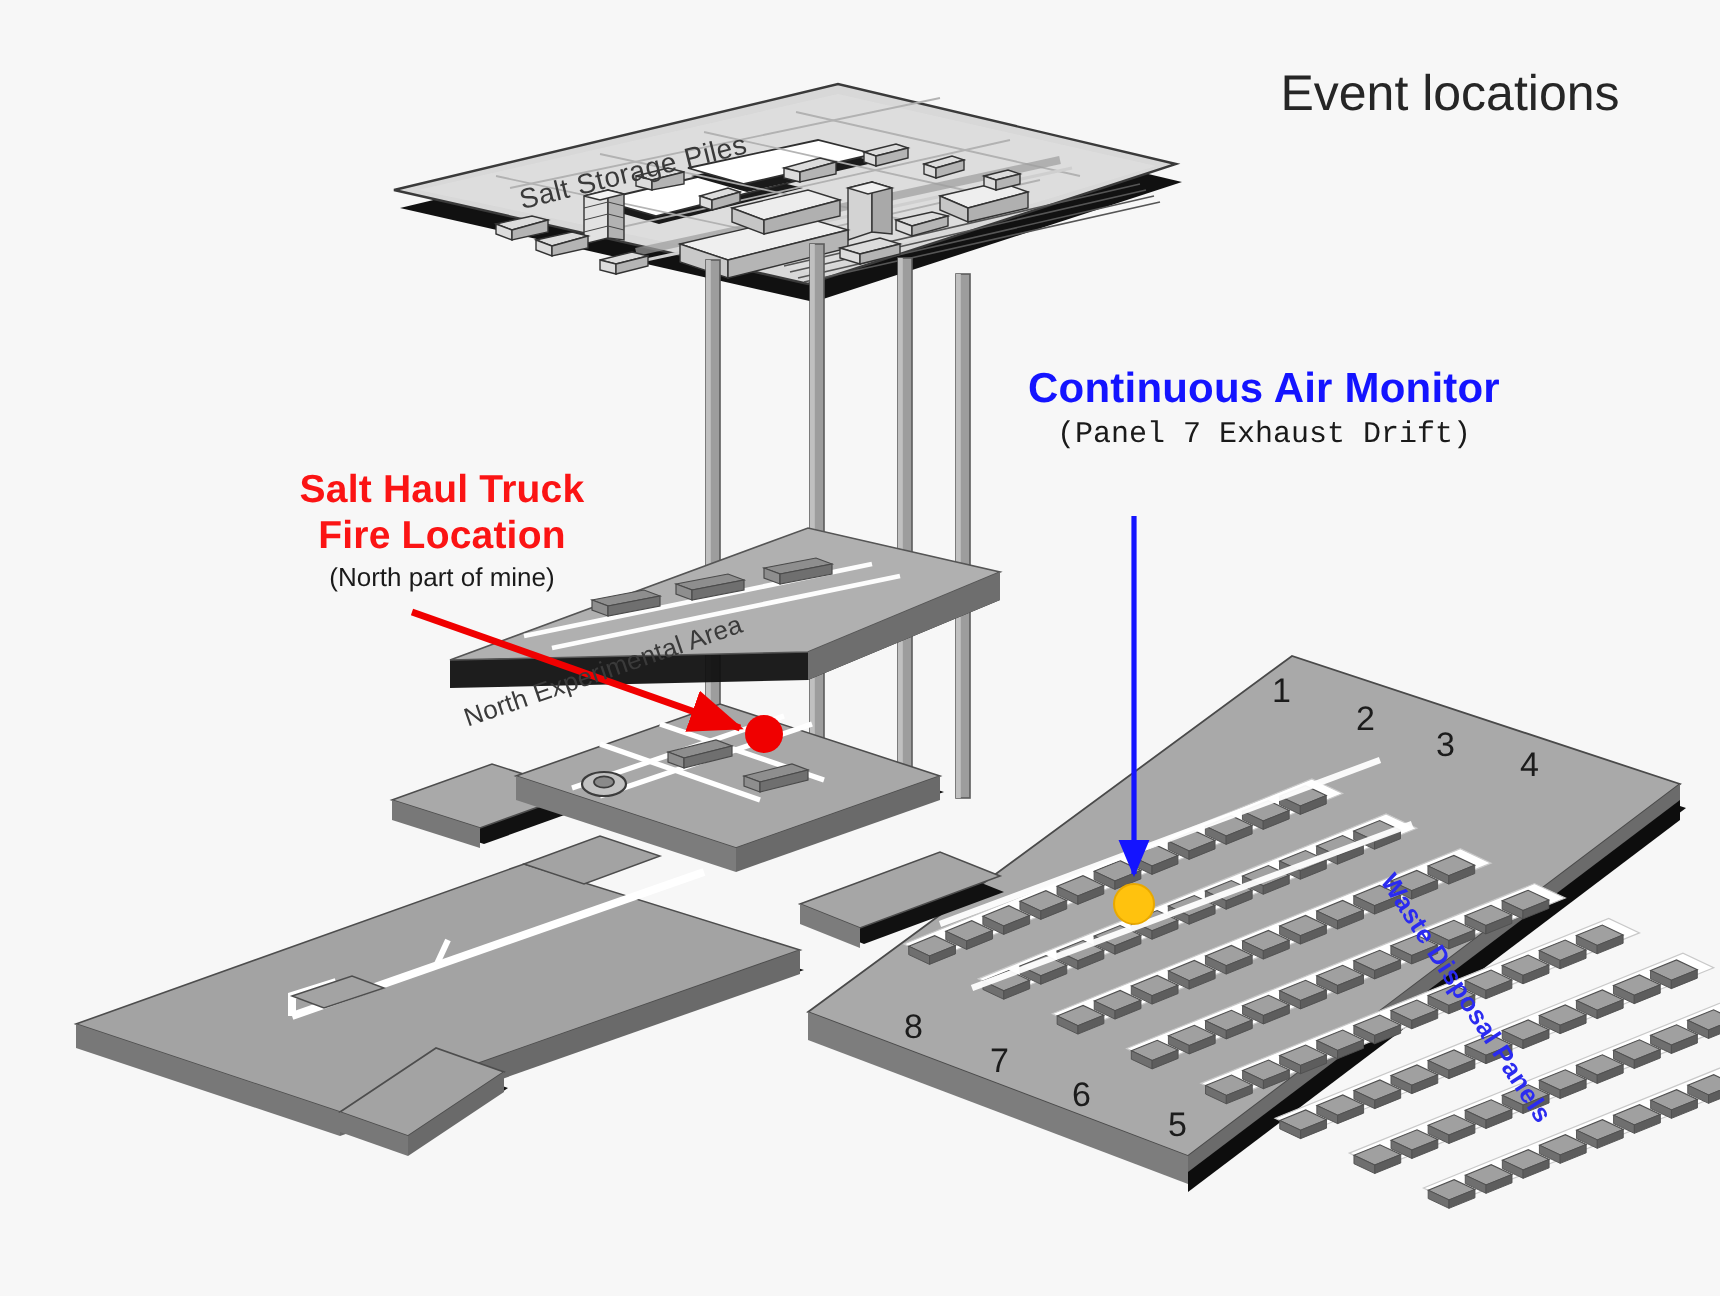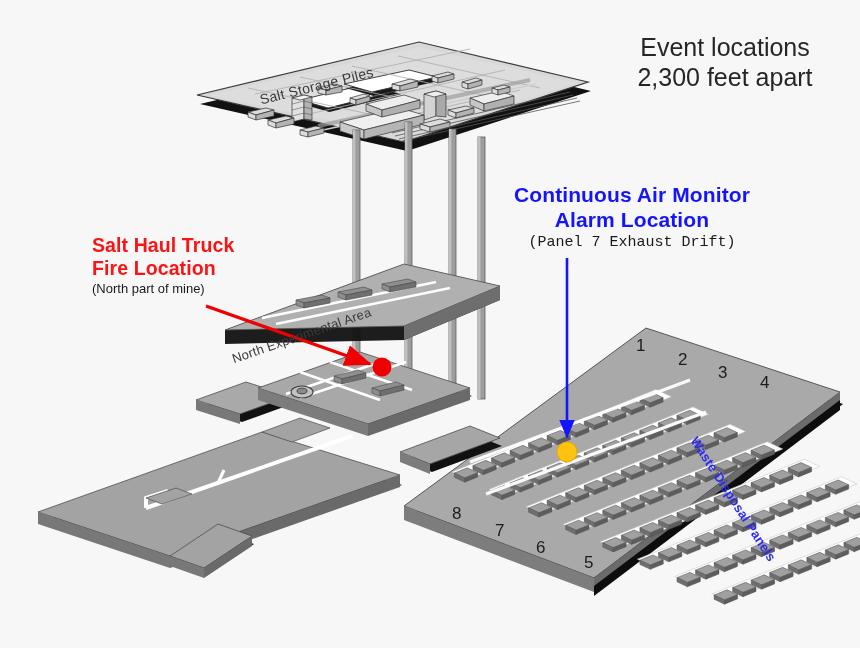--- a/index.html
+++ b/index.html
@@ -47,23 +47,24 @@
     font-weight: 700;
     letter-spacing: .1px;
   }
   #cam-block .l3 {
     font-size: 15px;
     color: #1a1a1a;
     margin-top: 1px;
     font-family: Liberation Mono, monospace;
   }
   #fire-block {
-    left: 92px;
+    left: 109px;
     top: 234px;
     width: 224px;
+    text-align: center;
   }
   #fire-block .l1, #fire-block .l2 {
     font-size: 19.5px;
     color: #fb1414;
     font-weight: 700;
     letter-spacing: .1px;
   }
   #fire-block .l3 {
     font-size: 13px;
     color: #1a1a1a;
@@ -667,26 +668,24 @@
     <circle cx="382" cy="367" r="9.5" fill="#f00000"></circle>
 
     <g>
       <line x1="567" y1="258" x2="567" y2="437" stroke="#1414ff" stroke-width="2.6" marker-end="url(#arrowBlue)"></line>
     </g>
     <circle cx="567" cy="452" r="10" fill="#ffc20e" stroke="#e8a800" stroke-width="1"></circle>
   </svg>
 
   <div class="txt" id="title-block">
     <div>Event locations</div>
-    <div>2,300 feet apart</div>
   </div>
 
   <div class="txt" id="cam-block">
     <div class="l1">Continuous Air Monitor</div>
-    <div class="l2">Alarm Location</div>
     <div class="l3">(Panel 7 Exhaust Drift)</div>
   </div>
 
   <div class="txt" id="fire-block">
     <div class="l1">Salt Haul Truck</div>
     <div class="l2">Fire Location</div>
     <div class="l3">(North part of mine)</div>
   </div>
 
   <div class="rot-label" id="lbl-salt" style="left:258px; top:92px; transform: rotate(-14deg);">Salt Storage Piles</div>

